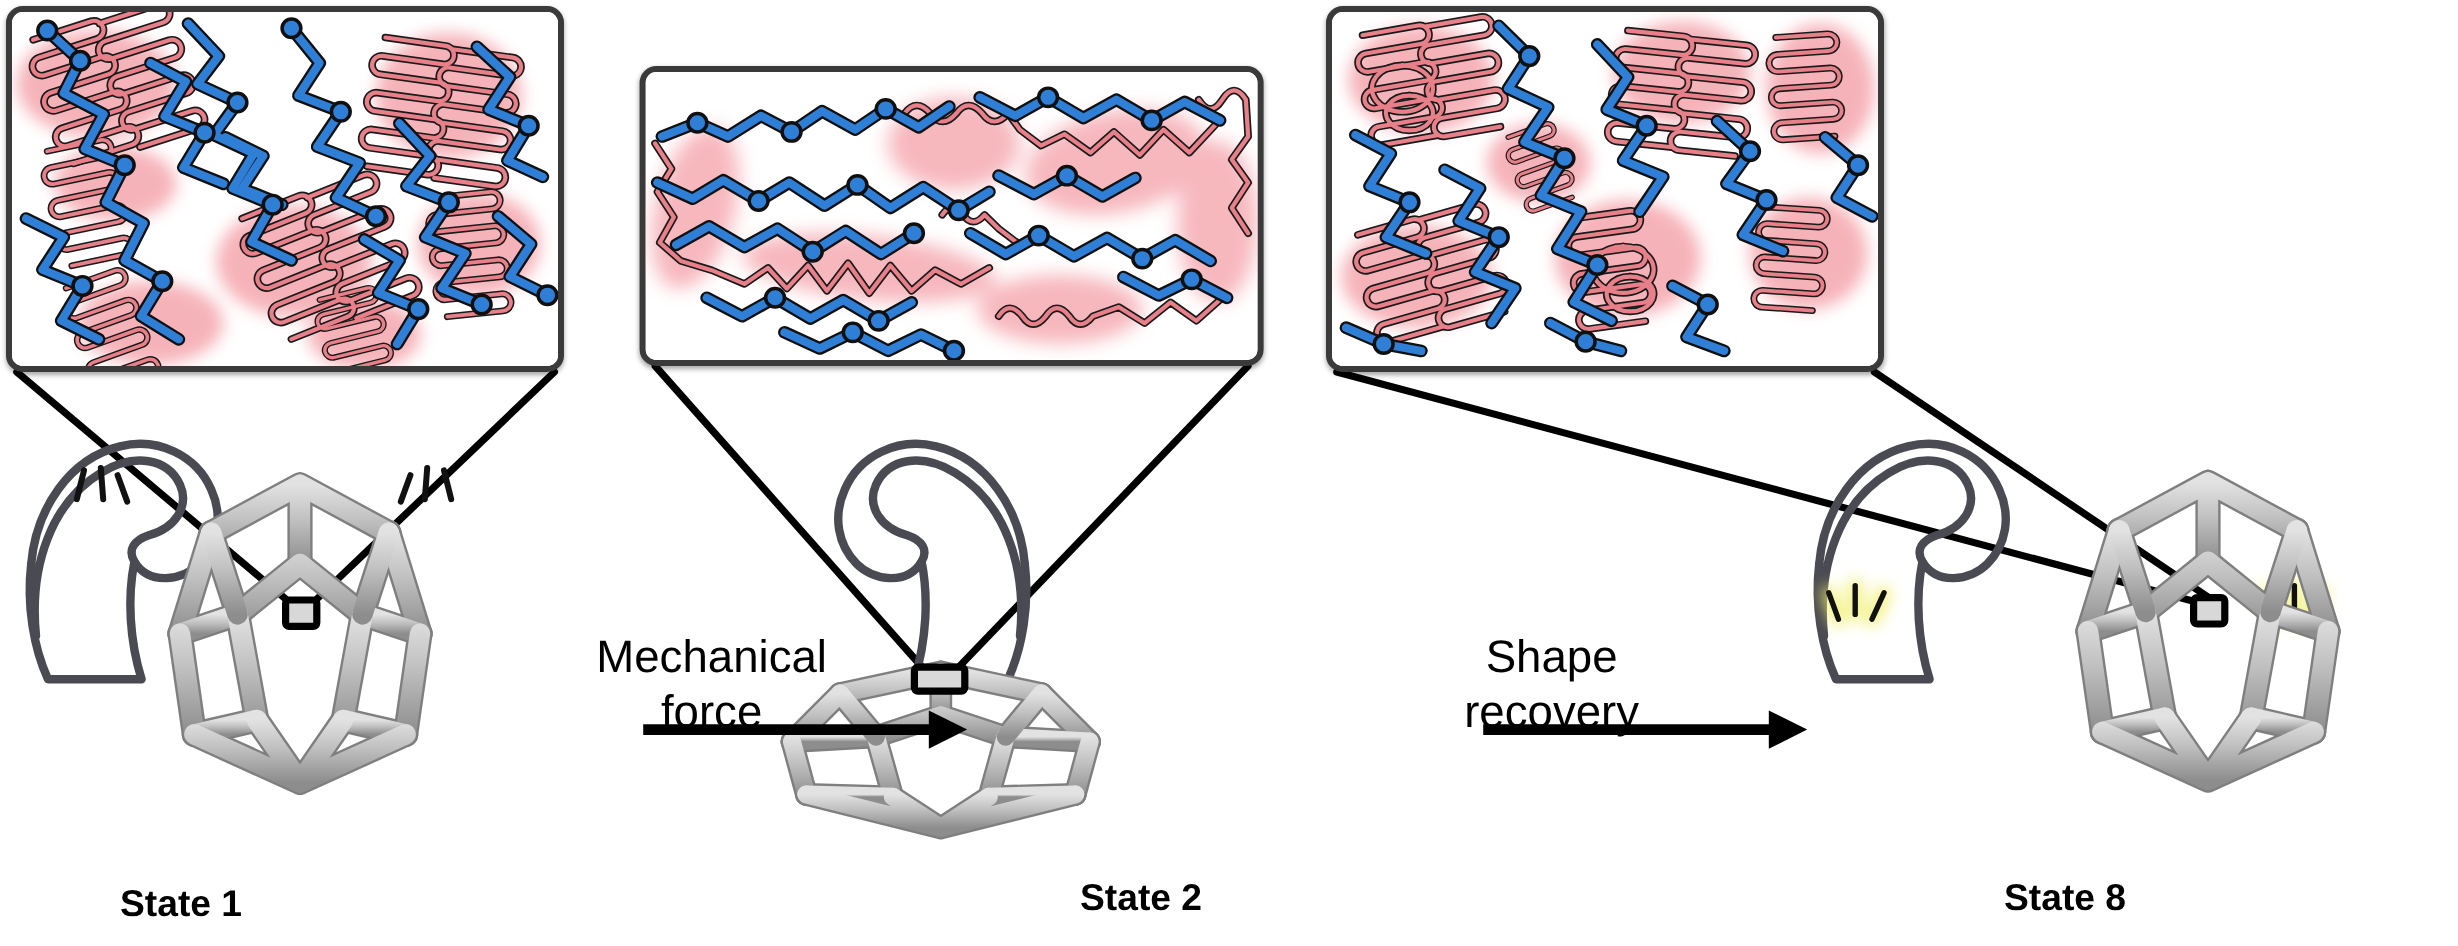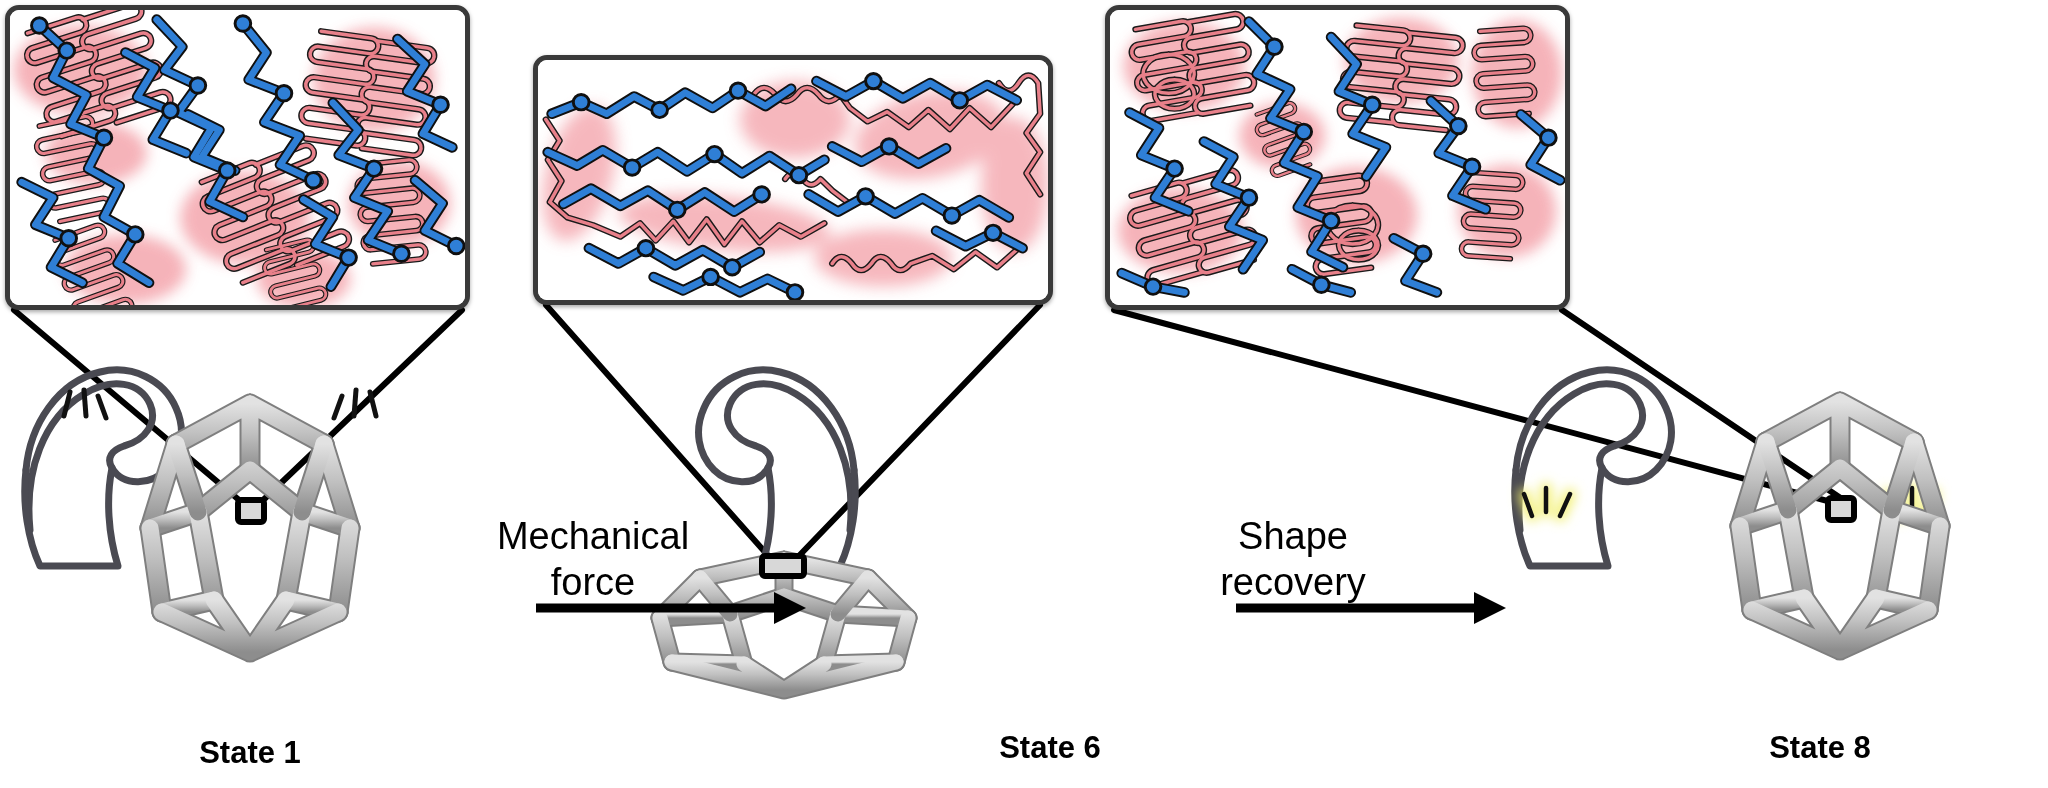--- a/index.html
+++ b/index.html
@@ -4,22 +4,22 @@
 <style>
   html,body{margin:0;padding:0;background:#ffffff;}
   body{width:2048px;height:788px;overflow:hidden;
        font-family:"Liberation Sans",sans-serif;color:#000;}
   #stage{position:relative;width:2048px;height:788px;}
   .panel{position:absolute;background:#fff;border:5px solid #3a3a3a;
          border-radius:14px;box-sizing:border-box;overflow:hidden;
          box-shadow:0 2px 4px rgba(0,0,0,.35);}
   .panel svg{display:block;width:100%;height:100%;}
   .arrowlabel{position:absolute;text-align:center;font-size:38px;
-              line-height:46px;color:#000;white-space:pre-line;}
-  .statelabel{position:absolute;text-align:center;font-size:31px;
+              line-height:46px;color:#000;white-space:pre-line;margin-top:12px;}
+  .statelabel{position:absolute;font-size:31px;
               font-weight:bold;color:#000;}
   .layer{position:absolute;left:0;top:0;width:2048px;height:788px;
          pointer-events:none;}
 </style>
 </head>
 <body>
 
 <div id="stage">
 
   <svg class="layer" viewBox="0 0 2048 788">
@@ -527,17 +527,17 @@
   </svg>
 
   <div class="arrowlabel" style="left:428px;top:513px;width:330px;">Mechanical
 force</div>
 
   <div class="arrowlabel" style="left:1128px;top:513px;width:330px;">Shape
 recovery</div>
 
   <div class="statelabel" style="left:100px;top:735px;width:300px;">State 1</div>
 
-  <div class="statelabel" style="left:900px;top:730px;width:300px;">State 6</div>
+  <div class="statelabel" style="left:900px;top:730px;width:300px;">State 2</div>
 
   <div class="statelabel" style="left:1670px;top:730px;width:300px;">State 8</div>
 
 </div>
 
 </body></html>

